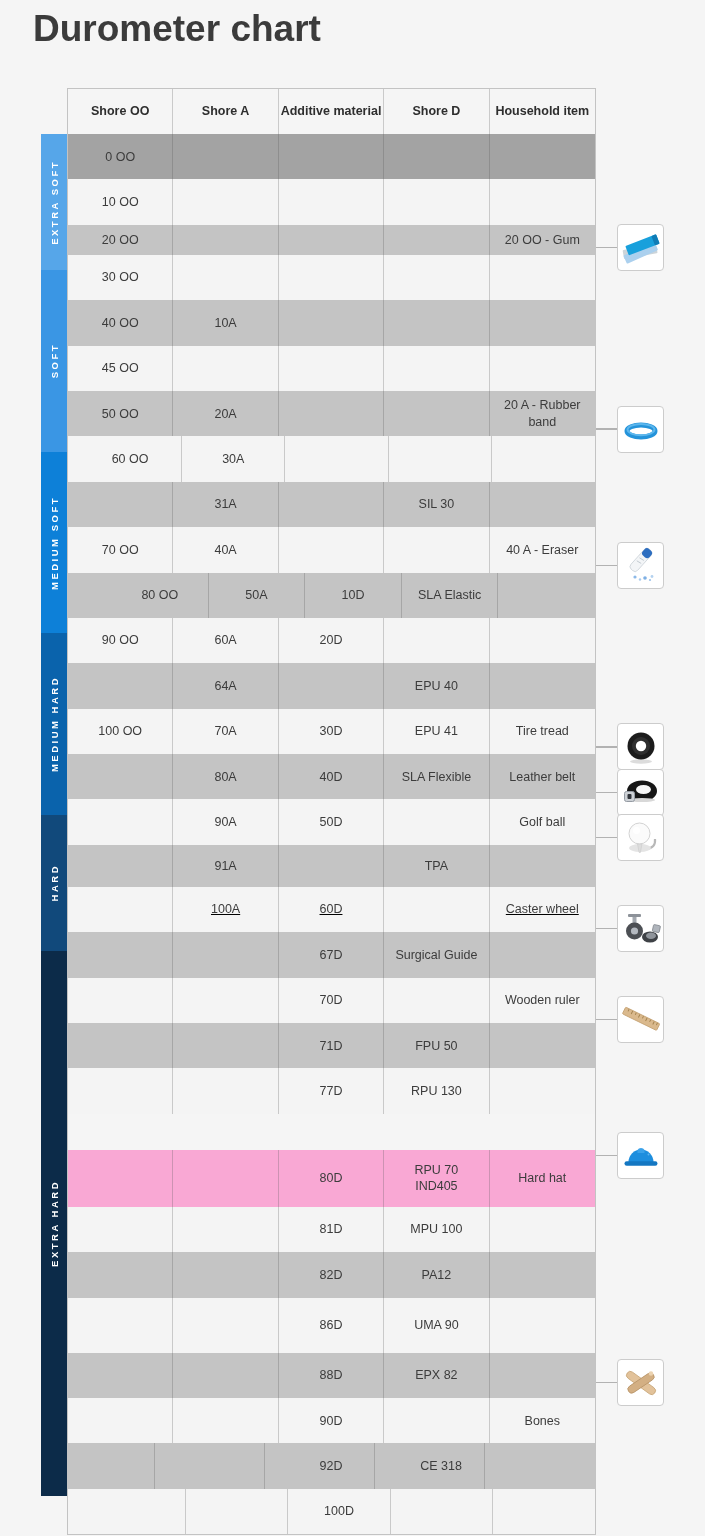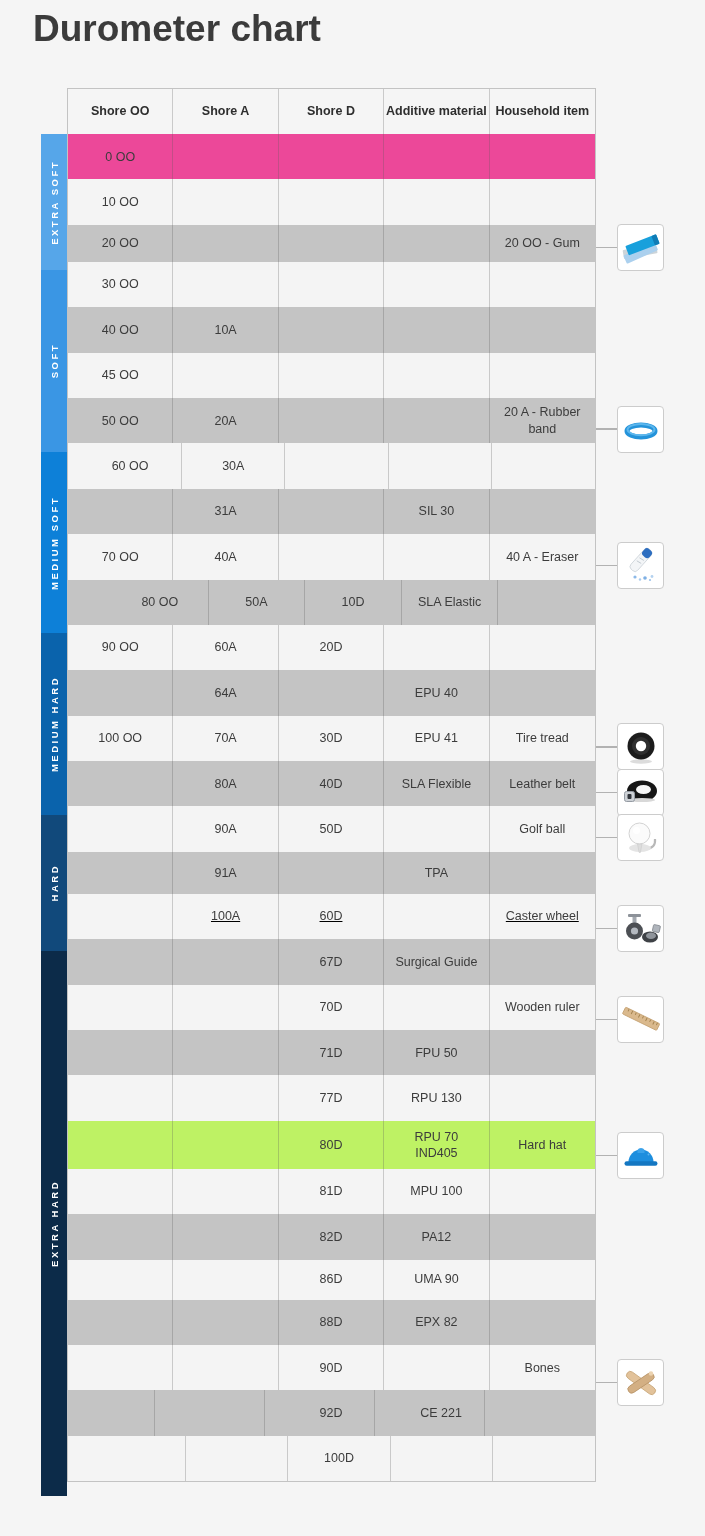--- a/index.html
+++ b/index.html
@@ -67,40 +67,40 @@
     </div>
     <div class="section" style="top: 817.2px; height: 544.8px; background: rgb(12, 43, 73);">
       <span class="section-label">EXTRA HARD</span>
     </div>
   </div>
 
 <div class="table">
   <div class="header-row">
       <div class="cell header-cell">Shore OO</div>
       <div class="cell header-cell">Shore A</div>
+      <div class="cell header-cell">Additive material</div>
       <div class="cell header-cell">Shore D</div>
-      <div class="cell header-cell">Additive material</div>
       <div class="cell header-cell">Household item</div>
     </div>
   <div>
-      <div class="row" style="height: 45.4px; background: #ec4899;">
+      <div class="row" style="height: 45.4px; background: #a3a3a3;">
         <div class="cell">0 OO</div>
         <div class="cell"></div>
         <div class="cell"></div>
         <div class="cell"></div>
         <div class="cell"></div>
       </div>
       <div class="row" style="height: 45.4px; background: rgb(244, 244, 244);">
         <div class="cell">10 OO</div>
         <div class="cell"></div>
         <div class="cell"></div>
         <div class="cell"></div>
         <div class="cell"></div>
       </div>
-      <div class="row" style="height: 37px; background: rgb(196, 196, 196);">
+      <div class="row" style="height: 30px; background: rgb(196, 196, 196);">
         <div class="cell">20 OO</div>
         <div class="cell"></div>
         <div class="cell"></div>
         <div class="cell"></div>
         <div class="cell">20 OO - Gum</div>
       </div>
       <div class="row" style="height: 45.4px; background: rgb(244, 244, 244);">
         <div class="cell">30 OO</div>
         <div class="cell"></div>
         <div class="cell"></div>
@@ -226,21 +226,21 @@
         <div class="cell">FPU 50</div>
         <div class="cell"></div>
       </div>
       <div class="row" style="height: 45.4px; background: rgb(244, 244, 244);">
         <div class="cell"></div>
         <div class="cell"></div>
         <div class="cell">77D</div>
         <div class="cell">RPU 130</div>
         <div class="cell"></div>
       </div>
-      <div class="row" style="height: 48px; background: #bef264;">
+      <div class="row" style="height: 57px; background: #f9a8d4; margin-top: 36px;">
         <div class="cell"></div>
         <div class="cell"></div>
         <div class="cell">80D</div>
         <div class="cell">RPU 70
 IND405</div>
         <div class="cell">Hard hat</div>
       </div>
       <div class="row" style="height: 45.4px; background: rgb(244, 244, 244);">
         <div class="cell"></div>
         <div class="cell"></div>
@@ -248,21 +248,21 @@
         <div class="cell">MPU 100</div>
         <div class="cell"></div>
       </div>
       <div class="row" style="height: 45.4px; background: rgb(196, 196, 196);">
         <div class="cell"></div>
         <div class="cell"></div>
         <div class="cell">82D</div>
         <div class="cell">PA12</div>
         <div class="cell"></div>
       </div>
-      <div class="row" style="height: 40px; background: rgb(244, 244, 244);">
+      <div class="row" style="height: 55px; background: rgb(244, 244, 244);">
         <div class="cell"></div>
         <div class="cell"></div>
         <div class="cell">86D</div>
         <div class="cell">UMA 90</div>
         <div class="cell"></div>
       </div>
       <div class="row" style="height: 45.4px; background: rgb(196, 196, 196);">
         <div class="cell"></div>
         <div class="cell"></div>
         <div class="cell">88D</div>
@@ -273,21 +273,21 @@
         <div class="cell"></div>
         <div class="cell"></div>
         <div class="cell">90D</div>
         <div class="cell"></div>
         <div class="cell">Bones</div>
       </div>
       <div class="row" style="height: 45.4px; background: rgb(196, 196, 196); gap: 23px;">
         <div class="cell"></div>
         <div class="cell"></div>
         <div class="cell">92D</div>
-        <div class="cell">CE 221</div>
+        <div class="cell">CE 318</div>
         <div class="cell"></div>
       </div>
       <div class="row" style="height: 45.4px; background: rgb(244, 244, 244); padding-left: 16px;">
         <div class="cell"></div>
         <div class="cell"></div>
         <div class="cell">100D</div>
         <div class="cell"></div>
         <div class="cell"></div>
       </div>
     </div>

